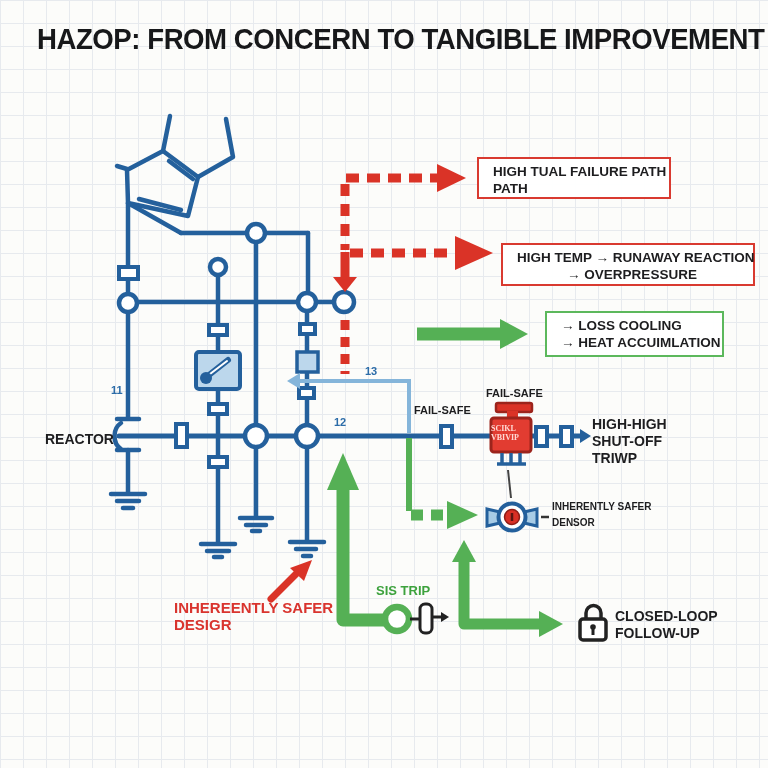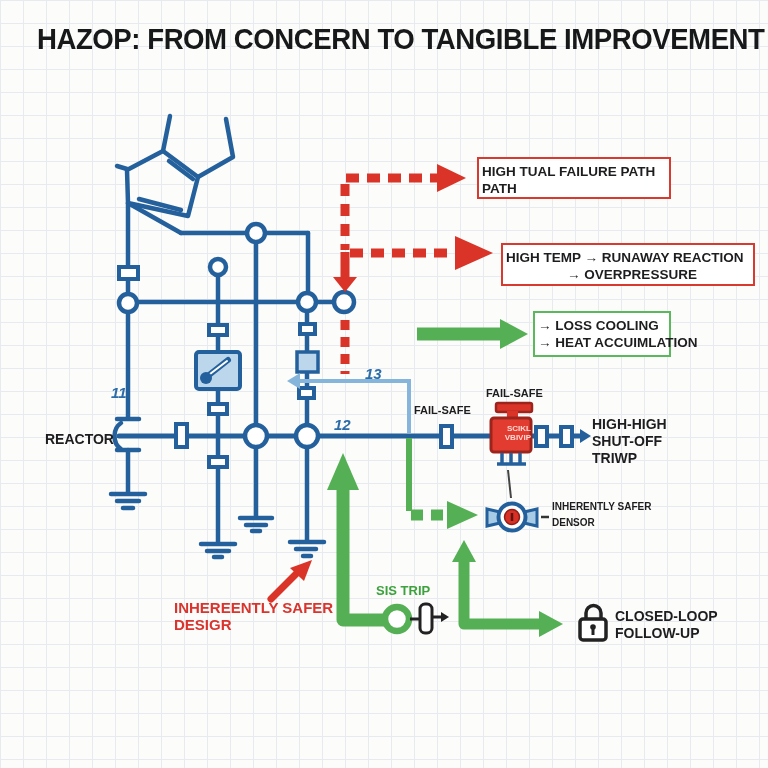--- a/index.html
+++ b/index.html
@@ -13,35 +13,35 @@
     font-family:"Liberation Sans",sans-serif;
   }
   .abs{position:absolute;}
   .title{
     left:37px;top:22px;font-size:30px;font-weight:700;color:#17181a;
     letter-spacing:-0.5px;white-space:nowrap;
     transform:scaleX(0.92);transform-origin:left top;
   }
   .callout{
     box-sizing:border-box;background:rgba(255,255,255,0.96);
-    padding:4px 3px;font-weight:700;font-size:13.5px;line-height:17px;color:#1d1d1f;
+    padding:4px 14px;font-weight:700;font-size:13.5px;line-height:17px;color:#1d1d1f;
     white-space:nowrap;
   }
   .callout.red{border:2.5px solid #d93a30;}
   .callout.green{border:2.5px solid #5cb85c;}
   .lbl{font-weight:700;color:#1d1d1f;white-space:nowrap;}
-  .lbl.blue{color:#2c6ca8;font-size:15px;font-style:italic;}
+  .lbl.blue{color:#2c6ca8;font-size:11px;}
   .lbl.small{font-size:11px;}
   .lbl.red{color:#d9342e;font-size:15px;line-height:17px;}
   .lbl.green{color:#3da23d;font-size:13px;}
   .multiline{line-height:16px;font-size:10px;}
   svg{position:absolute;left:0;top:0;}
   .valve-label{
-    left:491px;top:424px;width:40px;text-align:right;
-    font-size:8px;line-height:9px;font-weight:700;color:#ffd9d4;letter-spacing:0;
+    left:491px;top:424px;width:40px;text-align:left;
+    font-size:8px;line-height:9px;font-weight:700;color:#ffd9d4;letter-spacing:0;font-family:Liberation Serif, serif;
   }
 </style>
 </head>
 <body>
 
 <div class="stage">
 
   <div class="abs title">HAZOP: FROM CONCERN TO TANGIBLE IMPROVEMENT</div>
 
   <svg width="768" height="768" viewBox="0 0 768 768">
@@ -211,21 +211,21 @@
   </svg>
 
   <div class="abs callout red" style="left:477px;top:157px;width:194px;height:42px;">
     <div>HIGH TUAL FAILURE PATH</div>
     <div>PATH</div>
   </div>
   <div class="abs callout red" style="left:501px;top:243px;width:254px;height:43px;">
     <div>HIGH TEMP → RUNAWAY REACTION</div>
     <div style="padding-left:8px;text-align:center;">→ OVERPRESSURE</div>
   </div>
-  <div class="abs callout green" style="left:533px;top:311px;width:138px;height:46px;">
+  <div class="abs callout green" style="left:545px;top:311px;width:179px;height:46px;">
     <div>→ LOSS COOLING</div>
     <div>→ HEAT ACCUIMLATION</div>
   </div>
 
   <div class="abs lbl" style="left:45px;top:431px;font-size:14px;">REACTOR</div>
   <div class="abs lbl blue" style="left:111px;top:384px;">11</div>
   <div class="abs lbl blue" style="left:334px;top:416px;text-align:center;">12</div>
   <div class="abs lbl blue" style="left:365px;top:365px;">13</div>
   <div class="abs lbl small" style="left:414px;top:404px;">FAIL-SAFE</div>
   <div class="abs lbl small" style="left:486px;top:387px;">FAIL-SAFE</div>

